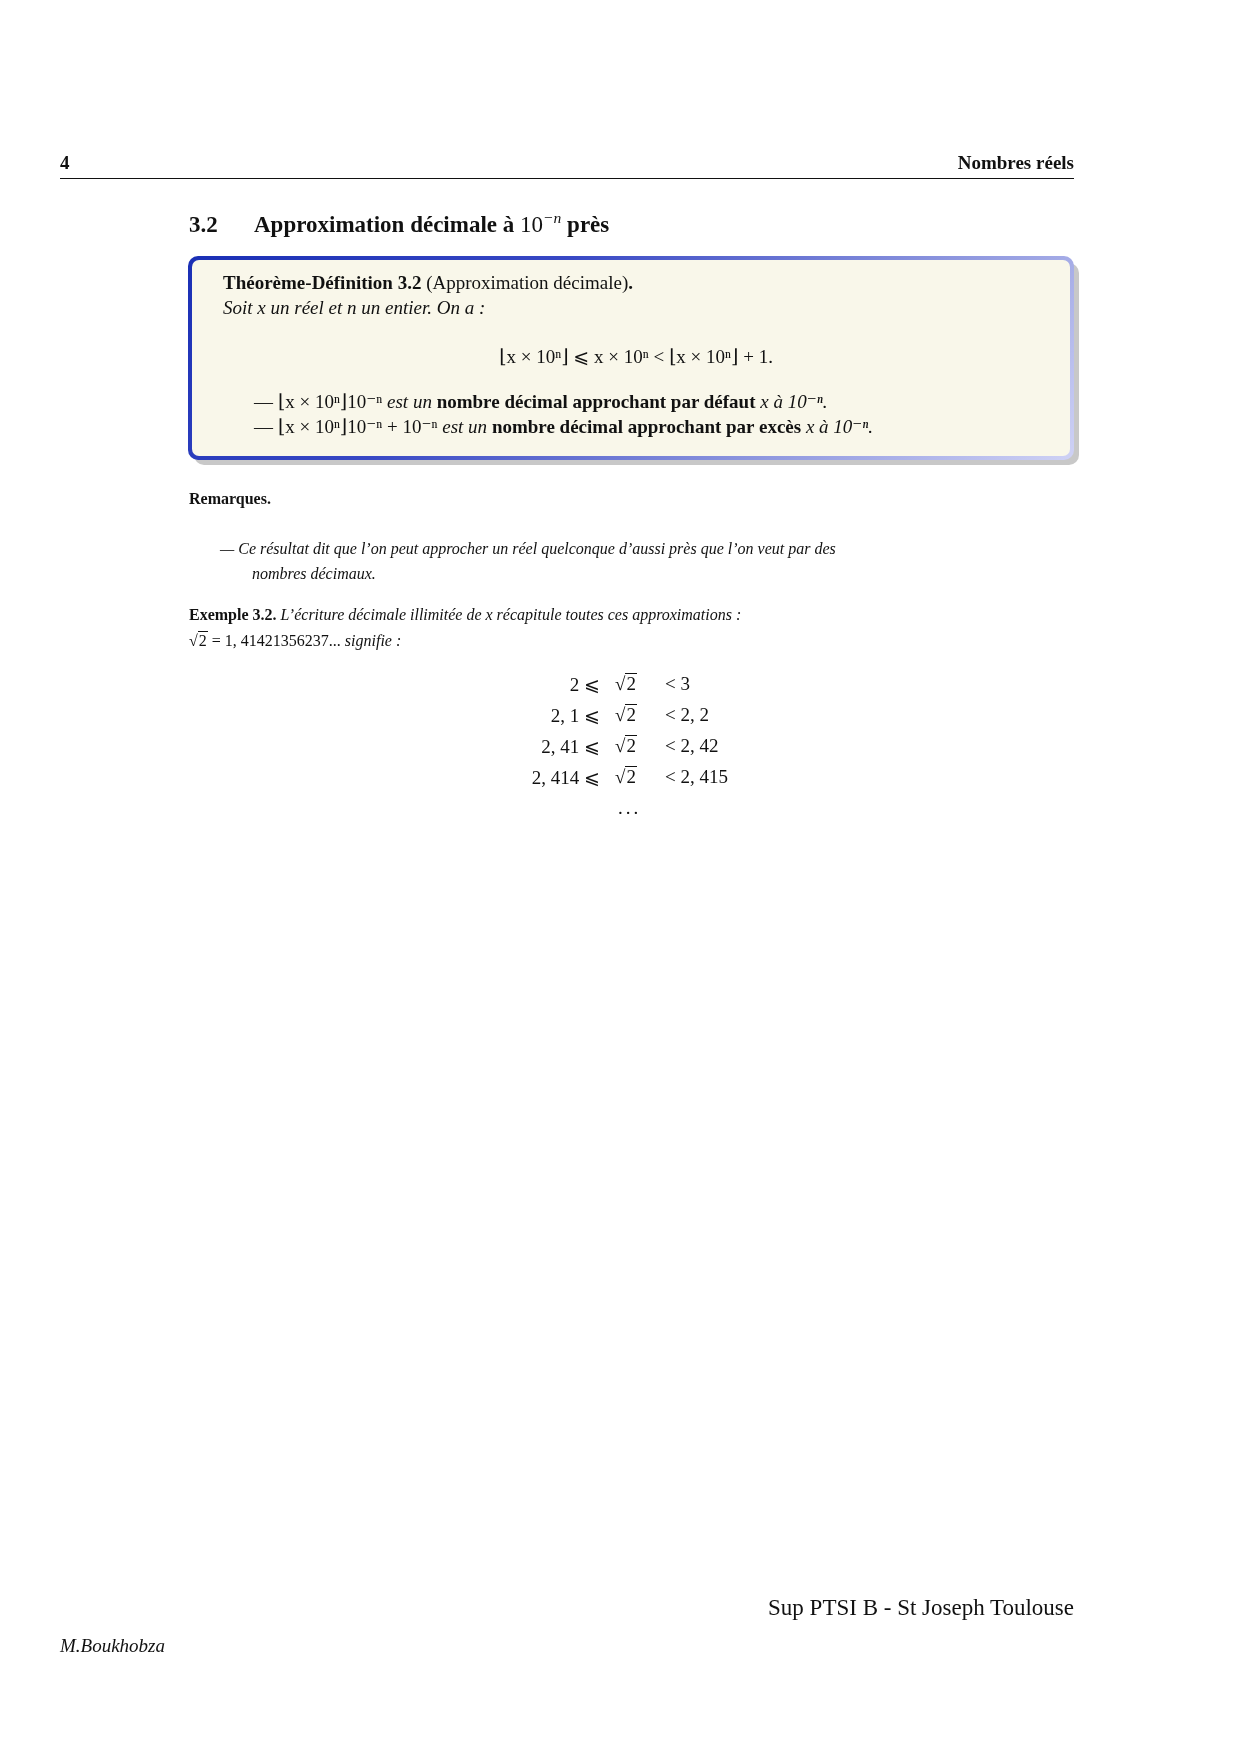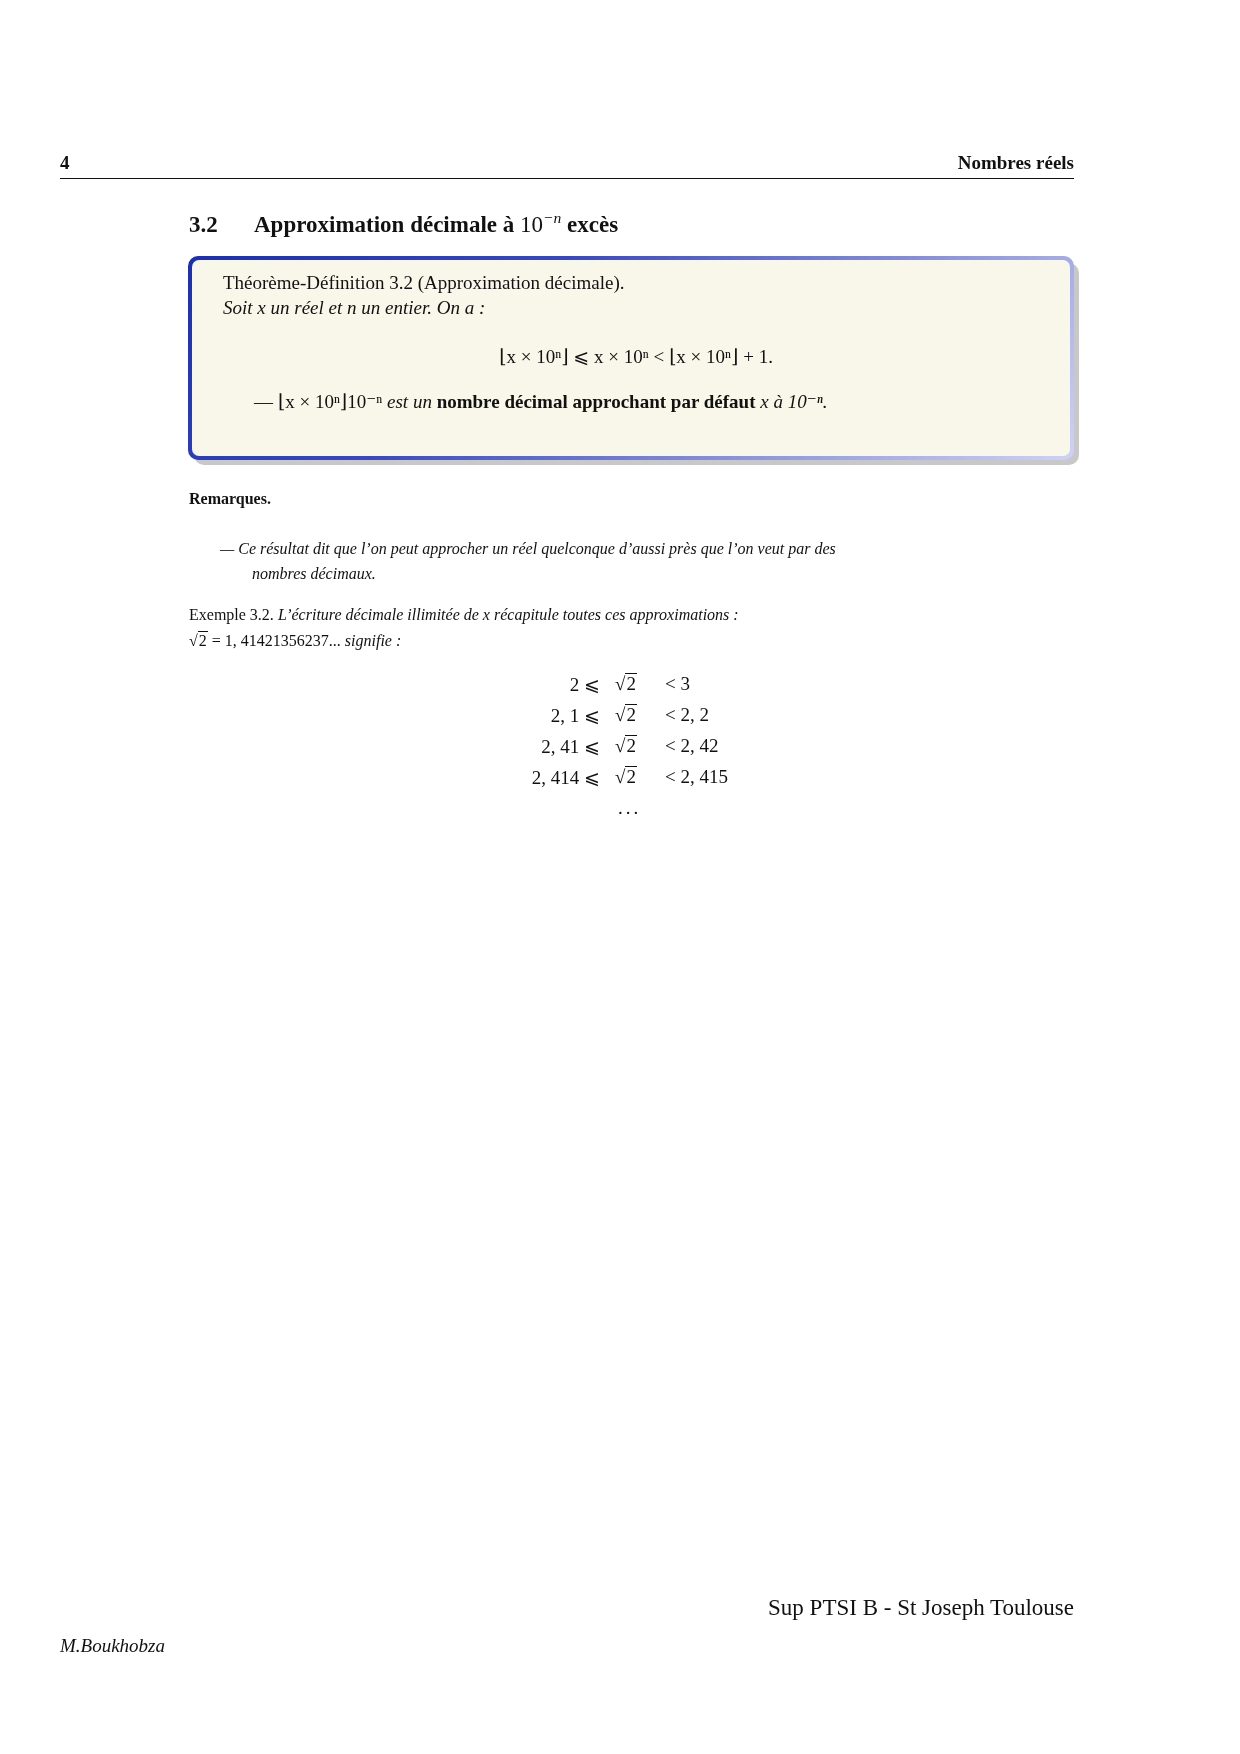--- a/index.html
+++ b/index.html
@@ -20,21 +20,21 @@
 
     
     .section-title {
       position: absolute; left: 189px; top: 212px; font-size: 23px; font-weight: bold;
       white-space: nowrap;
     }
     .section-title .num { display: inline-block; width: 65px; }
     .section-title .mathpart { font-weight: normal; }
     sup { font-size: 0.68em; vertical-align: 0.55em; line-height: 0; }
     .it { font-style: italic; }
-    .bd { font-weight: normal; margin-top: 24px; }
+    .bd { font-weight: bold; margin-top: 24px; }
     .bi { font-weight: bold; }
 
     
     .thm-shadow {
       position: absolute; left: 194px; top: 263px; width: 885px; height: 202px;
       background: #c8c8c8; border-radius: 10px;
     }
     .thm-border {
       position: absolute; left: 188px; top: 256px; width: 886px; height: 204px;
       border-radius: 10px;
@@ -80,35 +80,39 @@
 <body>
 
 <div class="page">
 
   <div class="run-header">
     <span class="pnum">4</span>
     <span class="chap">Nombres réels</span>
   </div>
 
   <div class="section-title">
-    <span class="num">3.2</span><span>Approximation décimale à </span><span class="mathpart"><span>10</span><sup class="it">−n</sup></span><span> excès</span>
+    <span class="num">3.2</span><span>Approximation décimale à </span><span class="mathpart"><span>10</span><sup class="it">−n</sup></span><span> près</span>
   </div>
 
   <div class="thm-shadow"></div>
   <div class="thm-border"></div>
   <div class="thm-box">
     <div class="thm-line thm-title">
       <span class="bd">Théorème-Définition 3.2</span>
       <span>(Approximation décimale)</span><span class="bd">.</span>
     </div>
     <div class="thm-line thm-intro it">Soit x un réel et n un entier. On a :</div>
     <div class="thm-line thm-formula">⌊x × 10ⁿ⌋ ⩽ x × 10ⁿ &lt; ⌊x × 10ⁿ⌋ + 1.</div>
     <div class="thm-line thm-item1">
       <span>—</span>
       <span>⌊x × 10ⁿ⌋10⁻ⁿ</span><span class="it"> est un </span><span class="bi">nombre décimal approchant par défaut</span><span class="it"> x à 10⁻ⁿ.</span>
+    </div>
+    <div class="thm-line thm-item2">
+      <span>—</span>
+      <span>⌊x × 10ⁿ⌋10⁻ⁿ + 10⁻ⁿ</span><span class="it"> est un </span><span class="bi">nombre décimal approchant par excès</span><span class="it"> x à 10⁻ⁿ.</span>
     </div>
   </div>
 
   <div class="txt remarks-title">Remarques.</div>
   <div class="txt rem2 it">— Ce résultat dit que l’on peut approcher un réel quelconque d’aussi près que l’on veut par des</div>
   <div class="txt rem2b it">nombres décimaux.</div>
 
   <div class="txt ex-line1">
     <span class="bd">Exemple 3.2.</span><span class="it"> L’écriture décimale illimitée de x récapitule toutes ces approximations :</span>
   </div>

